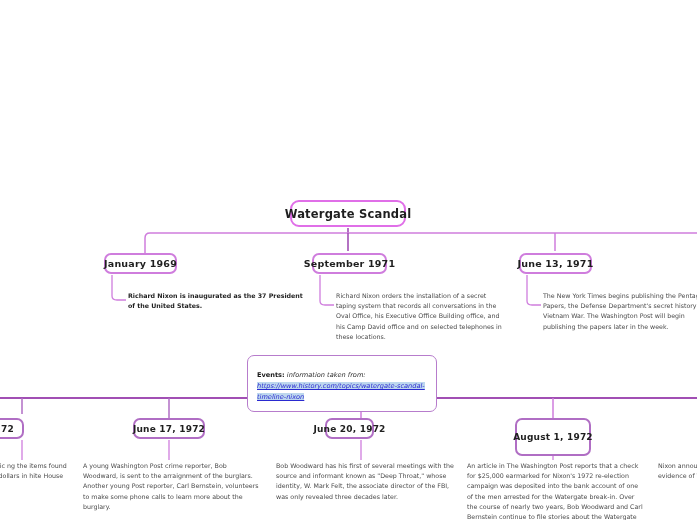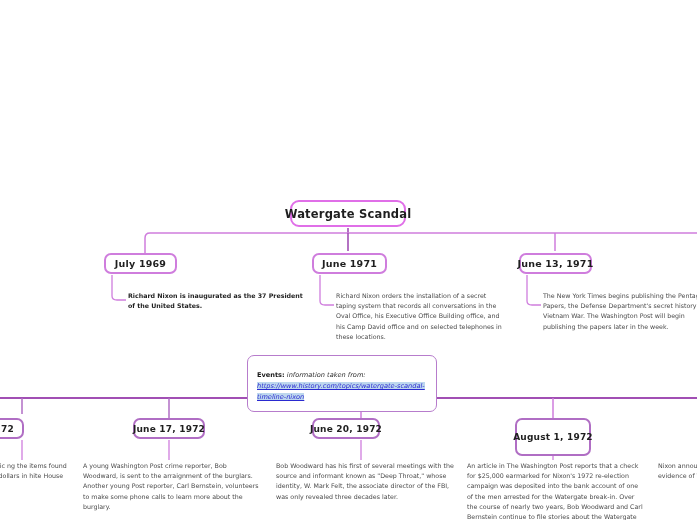--- a/index.html
+++ b/index.html
@@ -139,25 +139,25 @@
     <path d="M361 440 L361 460" stroke="#cf7ddd" stroke-width="1.3"></path>
     <path d="M553 440 L553 460" stroke="#cf7ddd" stroke-width="1.3"></path>
     <path d="M22 440 L22 460" stroke="#cf7ddd" stroke-width="1.3"></path>
   </svg>
 
   <div class="node root" style="left:290px; top:200px; width:116px; height:27px;">
     <span>Watergate Scandal</span>
   </div>
 
   <div class="node lvl1" style="left:104px; top:253px; width:73px; height:21px;">
-    <span>July 1969</span>
+    <span>January 1969</span>
   </div>
 
   <div class="node lvl1" style="left:312px; top:253px; width:75px; height:21px;">
-    <span>June 1971</span>
+    <span>September 1971</span>
   </div>
 
   <div class="node lvl1" style="left:519px; top:253px; width:73px; height:21px;">
     <span>June 13, 1971</span>
   </div>
 
   <div class="desc bold" style="left:128px; top:291px; width:176px;">Richard Nixon is inaugurated as the 37 President of the United States.</div>
 
   <div class="desc" style="left:336px; top:291px; width:172px;">Richard Nixon orders the installation of a secret taping system that records all conversations in the Oval Office, his Executive Office Building office, and his Camp David office and on selected telephones in these locations.</div>
 
@@ -171,21 +171,21 @@
   </div>
 
   <div class="node lvl2" style="left:-52px; top:418px; width:76px; height:21px; justify-content:flex-end; padding-right:8px;">
     <span>72</span>
   </div>
 
   <div class="node lvl2" style="left:133px; top:418px; width:72px; height:21px;">
     <span>June 17, 1972</span>
   </div>
 
-  <div class="node lvl2" style="left:312px; top:418px; width:68px; height:21px;">
+  <div class="node lvl2" style="left:325px; top:418px; width:49px; height:21px;">
     <span>June 20, 1972</span>
   </div>
 
   <div class="node lvl2" style="left:515px; top:418px; width:76px; height:38px;">
     <span>August 1, 1972</span>
   </div>
 
   <div class="desc" style="left:-52px; top:461px; width:125px; text-align:left;">to the Democratic ng the items found in thousands of dollars in hite House denied</div>
 
   <div class="desc" style="left:83px; top:461px; width:178px;">A young Washington Post crime reporter, Bob Woodward, is sent to the arraignment of the burglars. Another young Post reporter, Carl Bernstein, volunteers to make some phone calls to learn more about the burglary.</div>

